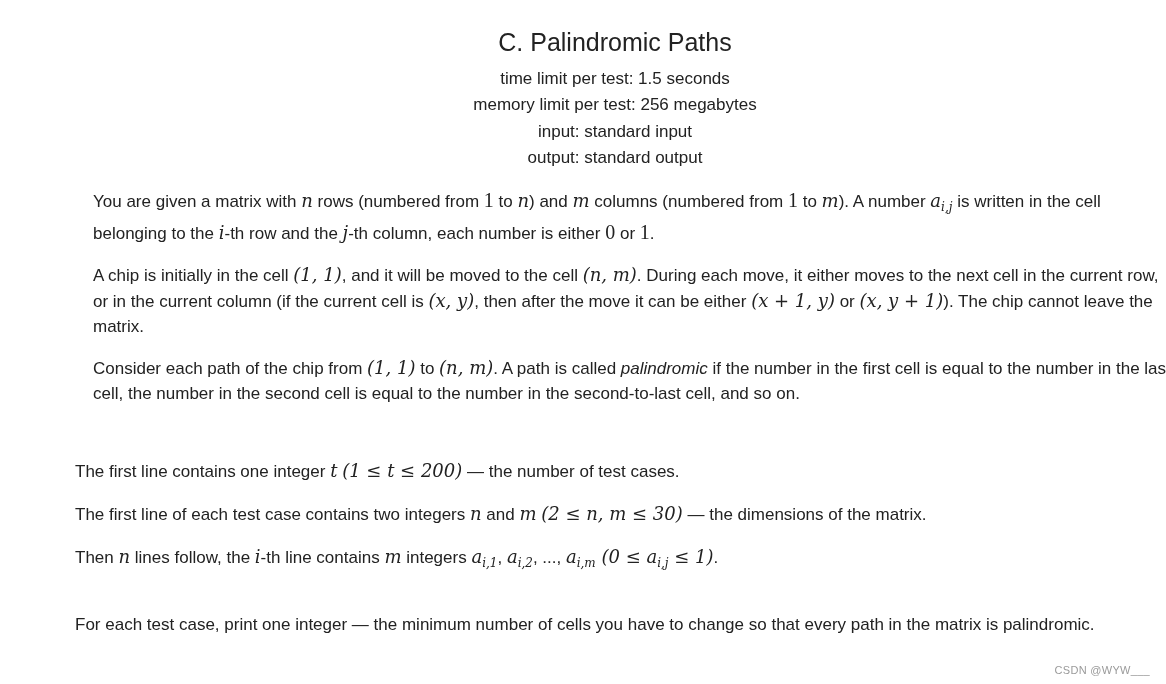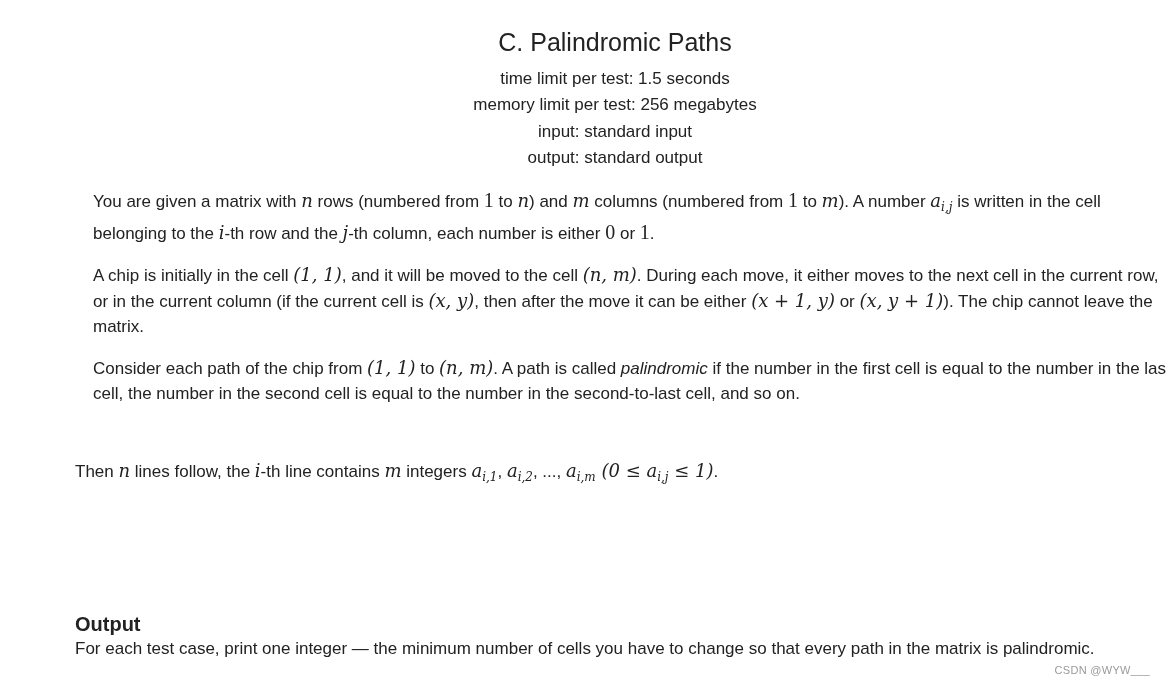--- a/index.html
+++ b/index.html
@@ -108,21 +108,22 @@
 <div class="content">
   <p class="para"><span>You are given a matrix with </span><span class="m">n</span><span> rows (numbered from </span><span class="mn">1</span><span> to </span><span class="m">n</span><span>) and </span><span class="m">m</span><span> columns (numbered from </span><span class="mn">1</span><span> to </span><span class="m">m</span><span>). A number </span><span class="m">a</span><span class="sub">i,j</span><span> is written in the cell belonging to the </span><span class="m">i</span><span>-th row and the </span><span class="m">j</span><span>-th column, each number is either </span><span class="mn">0</span><span> or </span><span class="mn">1</span><span>.</span></p>
 
   <p class="para"><span>A chip is initially in the cell </span><span class="m">(1, 1)</span><span>, and it will be moved to the cell </span><span class="m">(n, m)</span><span>. During each move, it either moves to the next cell in the current row, or in the current column (if the current cell is </span><span class="m">(x, y)</span><span>, then after the move it can be either </span><span class="m">(x + 1, y)</span><span> or </span><span class="m">(x, y + 1)</span><span>). The chip cannot leave the matrix.</span></p>
 
   <p class="para"><span>Consider each path of the chip from </span><span class="m">(1, 1)</span><span> to </span><span class="m">(n, m)</span><span>. A path is called </span><em>palindromic</em><span> if the number in the first cell is equal to the number in the last cell, the number in the second cell is equal to the number in the second-to-last cell, and so on.</span></p>
 
 </div>
 
 <div class="input-section">
+  <p class="para"><span>The first line contains one integer </span><span class="m">t</span> <span class="m">(1 ≤ t ≤ 200)</span><span> — the number of test cases.</span></p>
+  <p class="para"><span>The first line of each test case contains two integers </span><span class="m">n</span><span> and </span><span class="m">m</span> <span class="m">(2 ≤ n, m ≤ 30)</span><span> — the dimensions of the matrix.</span></p>
   <p class="para"><span>Then </span><span class="m">n</span><span> lines follow, the </span><span class="m">i</span><span>-th line contains </span><span class="m">m</span><span> integers </span><span class="m">a</span><span class="sub">i,1</span><span>, </span><span class="m">a</span><span class="sub">i,2</span><span>, ..., </span><span class="m">a</span><span class="sub">i,m</span><span class="m"> (0 ≤ </span><span class="m">a</span><span class="sub">i,j</span><span class="m"> ≤ 1)</span><span>.</span></p>
 </div>
 
 <div class="output-section">
-  <div class="section-title">Output</div>
   <div>For each test case, print one integer — the minimum number of cells you have to change so that every path in the matrix is palindromic.</div>
 </div>
 
 <div class="watermark">CSDN @WYW___</div>
 
 </body></html>

